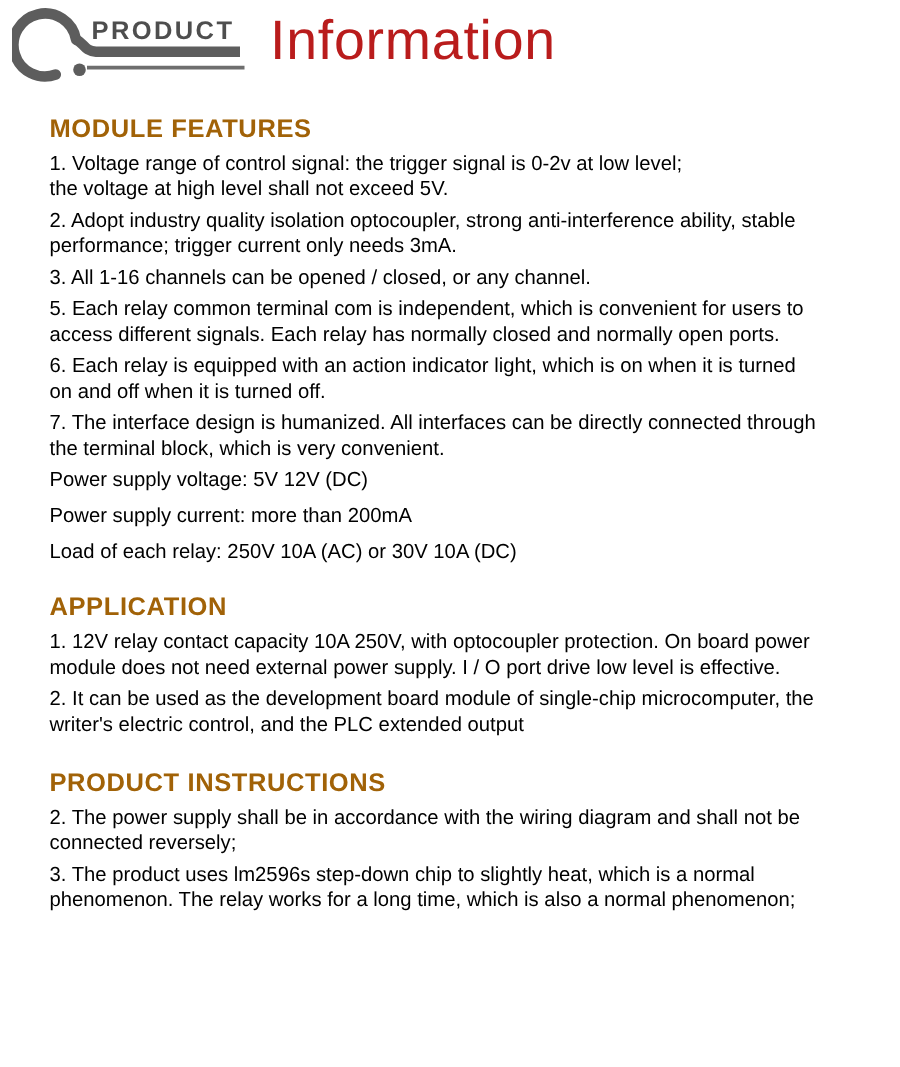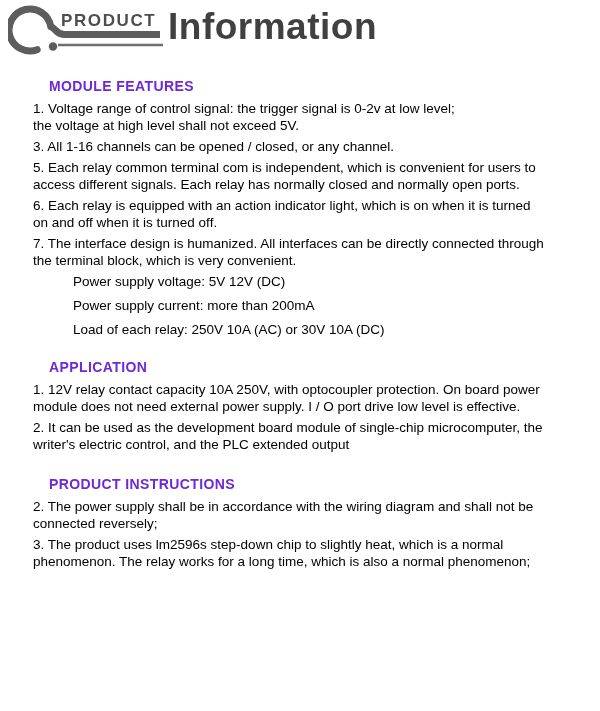--- a/index.html
+++ b/index.html
@@ -27,50 +27,50 @@
     position: absolute;
     left: 61px;
     top: 11px;
     font-size: 17px;
     font-weight: bold;
     letter-spacing: 1.6px;
     color: #4e4e4e;
   }
   .title {
     position: absolute;
-    left: 168px;
+    left: 180px;
     top: 6px;
     font-size: 37px;
-    font-weight: bold;
+    font-weight: normal;
     letter-spacing: 0.5px;
-    color: #404040;
+    color: #b91c1c;
   }
   
   .content {
     padding: 13px 27px 0 33px;
   }
   .section-heading {
-    font-size: 14px;
+    font-size: 17px;
     line-height: 22px;
     font-weight: bold;
     letter-spacing: 0.4px;
-    color: #6d28d9;
-    margin: 0 0 3px 16px;
+    color: #a16207;
+    margin: 0 0 3px 0;
   }
   .sec-electrical .section-heading { margin-top: 12px; }
   .sec-application .section-heading { margin-top: 18px; }
   .sec-instructions .section-heading { margin-top: 20px; }
   .item {
     font-size: 13.5px;
     line-height: 17px;
     color: #000000;
     margin: 0 0 4px 0;
     white-space: pre-line;
   }
-  .sec-electrical .item { margin-bottom: 7px; margin-left: 40px; }
+  .sec-electrical .item { margin-bottom: 7px; }
 </style>
 </head>
 <body>
 
 <div class="page">
 
   <header class="header">
     <svg class="logo-svg" viewBox="0 0 170 58" aria-hidden="true">
 
       <path d="M 42.7 26.4 A 21 21 0 1 0 29.2 49.7" fill="none" stroke="#5d5d5d" stroke-width="7" stroke-linecap="round"></path>
@@ -84,20 +84,22 @@
     <span class="brand">PRODUCT</span>
     <span class="title">Information</span>
   </header>
 
   <main class="content">
 
     <section class="sec-features">
       <h2 class="section-heading">MODULE FEATURES</h2>
       <p class="item">1. Voltage range of control signal: the trigger signal is 0-2v at low level;
 the voltage at high level shall not exceed 5V.</p>
+      <p class="item">2. Adopt industry quality isolation optocoupler, strong anti-interference ability, stable
+performance; trigger current only needs 3mA.</p>
       <p class="item">3. All 1-16 channels can be opened / closed, or any channel.</p>
       <p class="item">5. Each relay common terminal com is independent, which is convenient for users to
 access different signals. Each relay has normally closed and normally open ports.</p>
       <p class="item">6. Each relay is equipped with an action indicator light, which is on when it is turned
 on and off when it is turned off.</p>
       <p class="item">7. The interface design is humanized. All interfaces can be directly connected through
 the terminal block, which is very convenient.</p>
     </section>
 
     <section class="sec-electrical">

